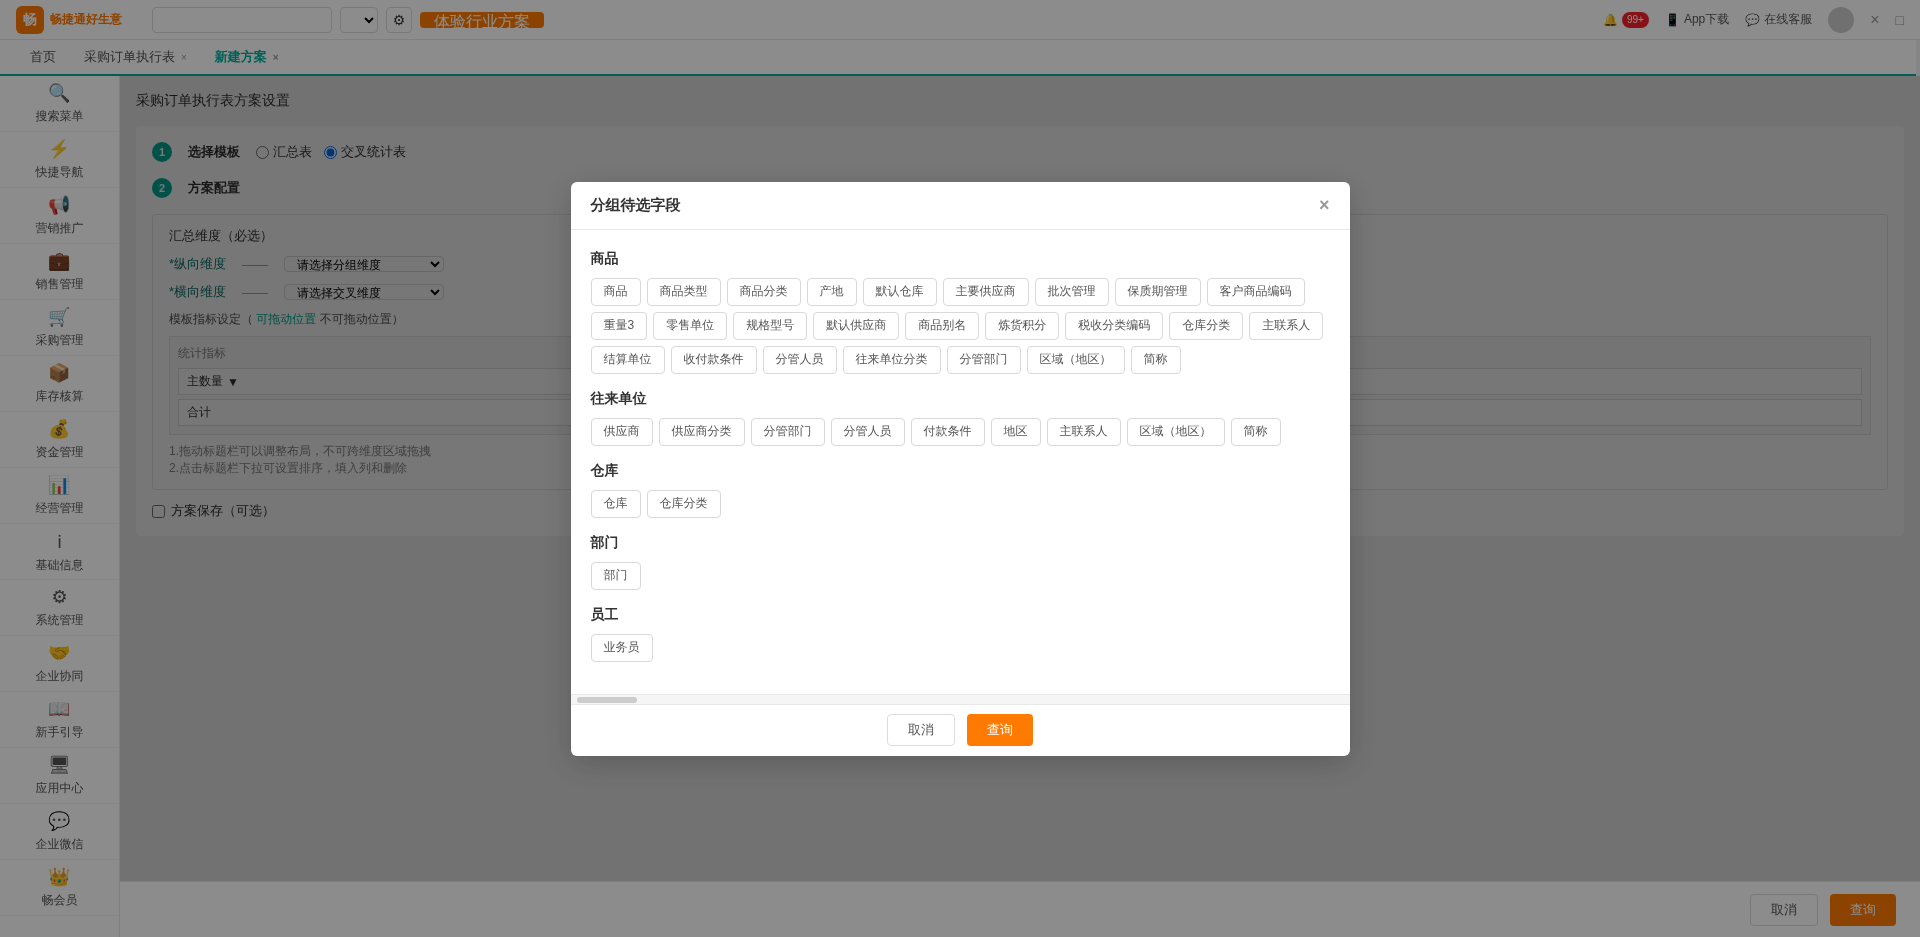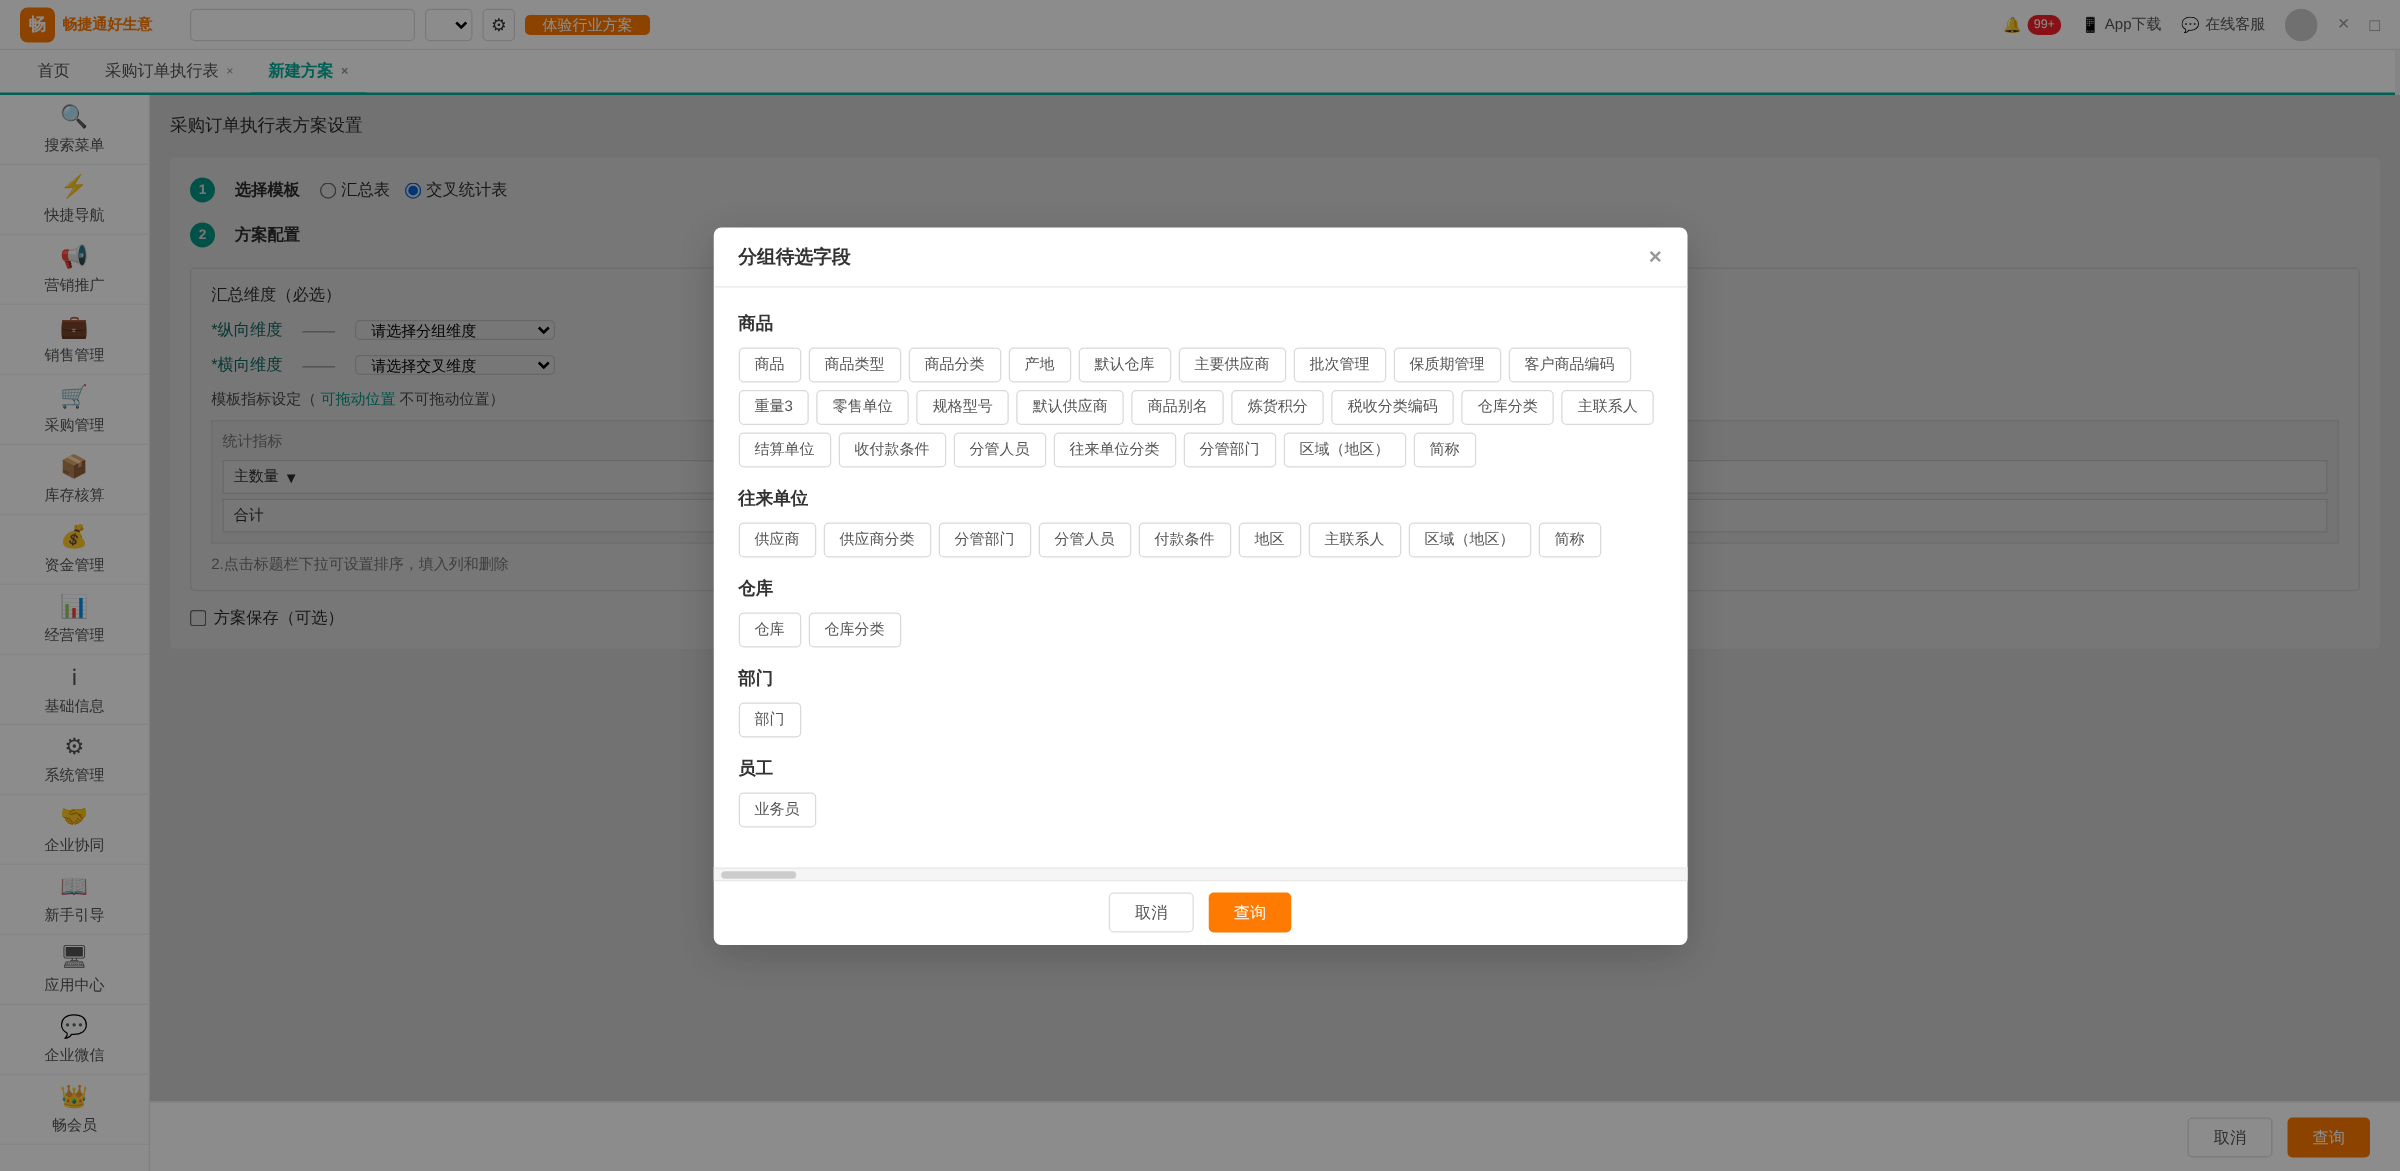--- a/index.html
+++ b/index.html
@@ -63,21 +63,21 @@
       cursor: pointer; background: #fff;
       font-size: 14px;
     }
     .orange-btn {
       height: 16px;
       background: #ff7a00;
       color: #fff;
       border: none;
       border-radius: 4px;
       padding: 0 14px;
-      font-size: 12px;
+      font-size: 16px;
       cursor: pointer;
     }
     .header-right {
       display: flex;
       align-items: center;
       gap: 16px;
       font-size: 12px;
       color: #555;
     }
     .header-right-item {
@@ -465,20 +465,21 @@
             <span>▼</span>
           </div>
           <div style="flex:1;border:1px solid #e0e0e0;padding:4px 8px;background:#fff;">金额</div>
         </div>
         <div style="display:flex;gap:8px;font-size:12px;margin-top:4px;">
           <div style="flex:1;border:1px solid #e0e0e0;padding:4px 8px;background:#fff;">合计</div>
           <div style="flex:1;border:1px solid #e0e0e0;padding:4px 8px;background:#fff;">合计</div>
         </div>
       </div>
       <div style="font-size:12px;color:#888;margin-top:8px;">
+        <div>1.拖动标题栏可以调整布局，不可跨维度区域拖拽</div>
         <div>2.点击标题栏下拉可设置排序，填入列和删除</div>
       </div>
     </div>
     <div style="margin-top:12px;display:flex;align-items:center;gap:6px;">
       <input type="checkbox" style="">
       <span>方案保存（可选）</span>
     </div>
   </div>
 </div>
 

